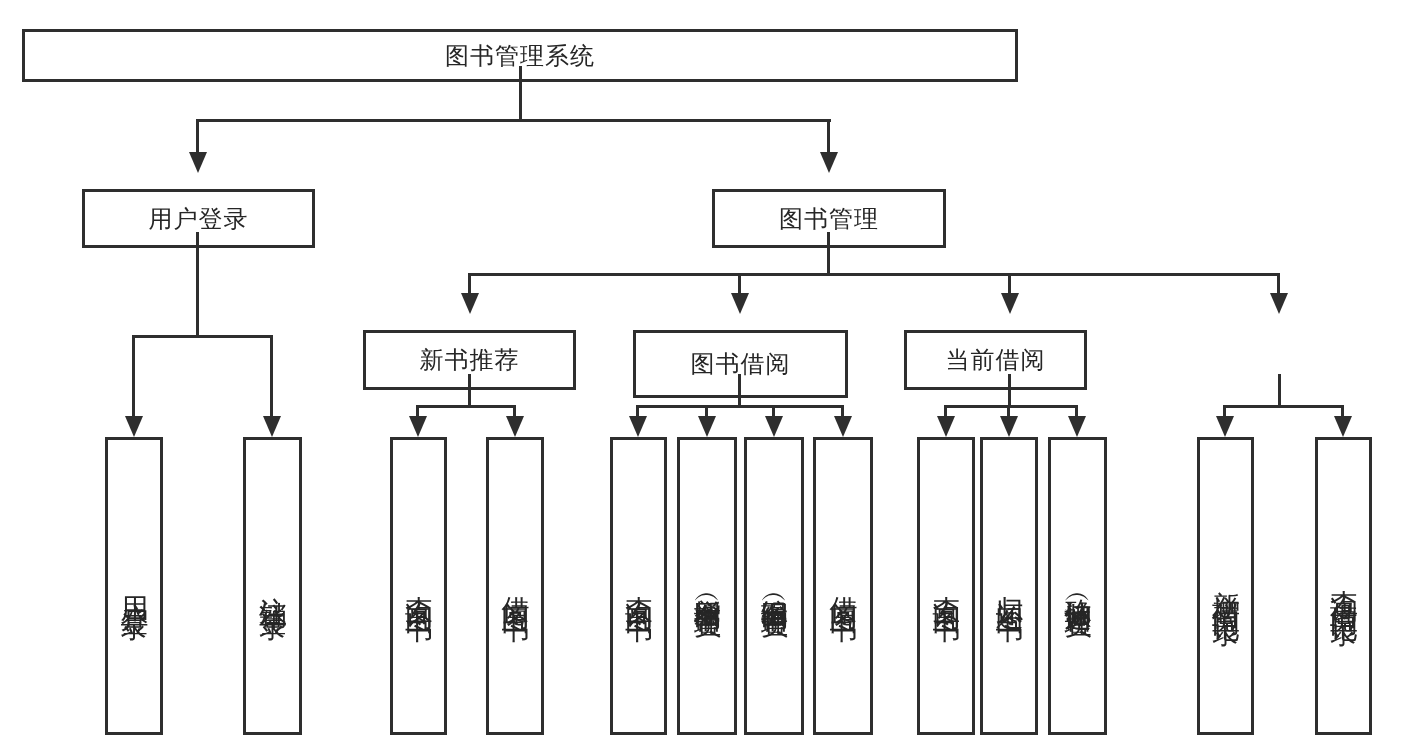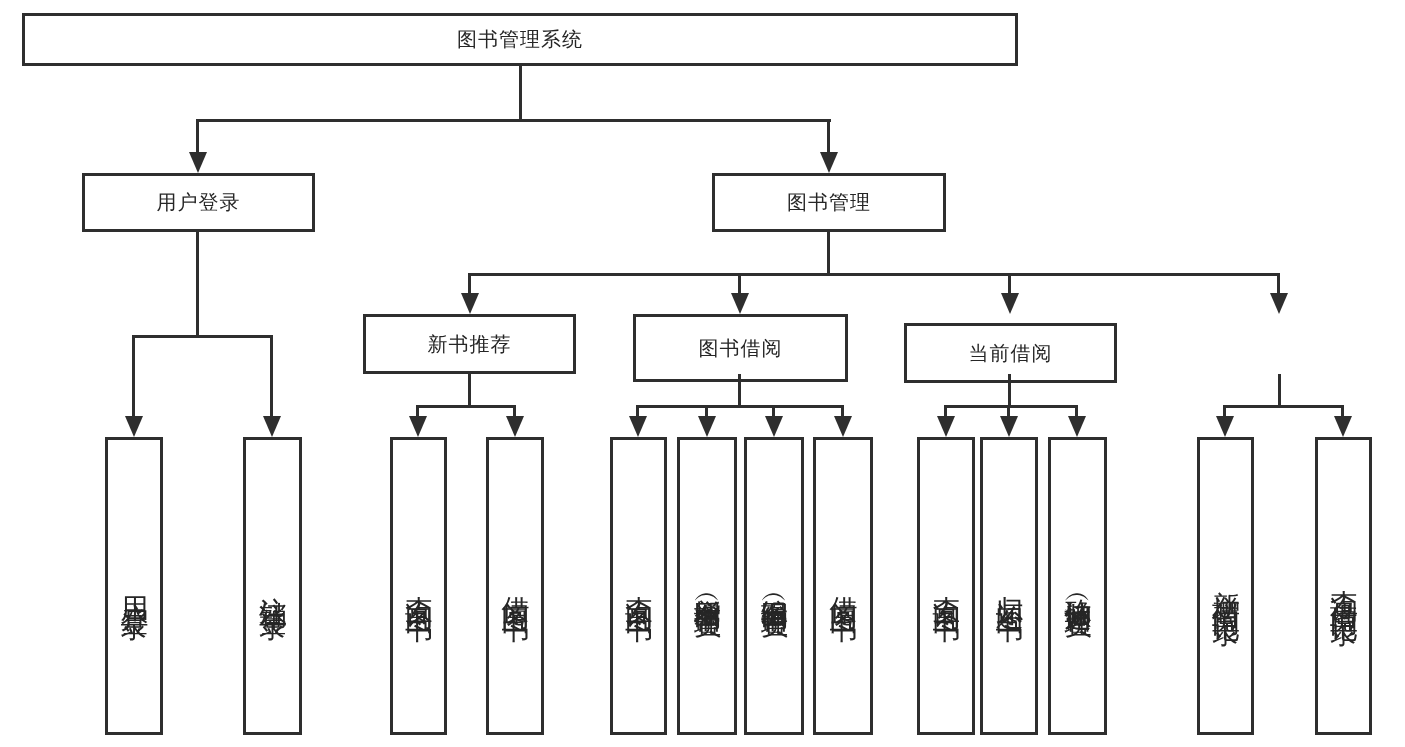--- a/index.html
+++ b/index.html
@@ -13,21 +13,21 @@
   .canvas{
     position:relative;width:1405px;height:747px;background:var(--bg);
     overflow:hidden;
   }
   .box{
     position:absolute;box-sizing:border-box;background:var(--bg);
     border:3px solid var(--line);color:var(--text);
     display:flex;align-items:center;justify-content:center;
     text-align:center;
   }
-  .h-label{font-size:20px;letter-spacing:1px;}
+  .h-label{font-size:24px;letter-spacing:1px;margin-top:16px;}
   .leaf{
     writing-mode:vertical-rl;text-orientation:mixed;
     font-size:28px;letter-spacing:6px;line-height:1;
   }
   .leaf.long{font-size:27px;letter-spacing:2px;}
   .vline,.hline{position:absolute;background:var(--line);}
   .vline{width:3px;}
   .hline{height:3px;}
   .arrow{
     position:absolute;width:0;height:0;
@@ -48,21 +48,21 @@
   <div class="box h-label" style="left:22px;top:13px;width:996px;height:53px;">图书管理系统</div>
 
   <div class="box h-label" style="left:82px;top:173px;width:233px;height:59px;">用户登录</div>
 
   <div class="box h-label" style="left:363px;top:314px;width:213px;height:60px;">新书推荐</div>
 
   <div class="box h-label" style="left:712px;top:173px;width:234px;height:59px;">图书管理</div>
 
   <div class="box h-label" style="left:633px;top:314px;width:215px;height:68px;">图书借阅</div>
 
-  <div class="box h-label" style="left:904px;top:323px;width:213px;height:60px;">当前借阅</div>
+  <div class="box h-label" style="left:904px;top:314px;width:183px;height:60px;">当前借阅</div>
 
 
   <div class="box leaf" style="left:105px;top:437px;width:58px;height:298px;">用户登录</div>
   <div class="box leaf" style="left:243px;top:437px;width:59px;height:298px;">注销登录</div>
 
   <div class="box leaf" style="left:390px;top:437px;width:57px;height:298px;">查询图书</div>
   <div class="box leaf" style="left:486px;top:437px;width:58px;height:298px;">借阅图书</div>
 
   <div class="box leaf" style="left:610px;top:437px;width:57px;height:298px;">查询图书</div>
   <div class="box leaf long" style="left:677px;top:437px;width:60px;height:298px;">新增图书（管理员）</div>

